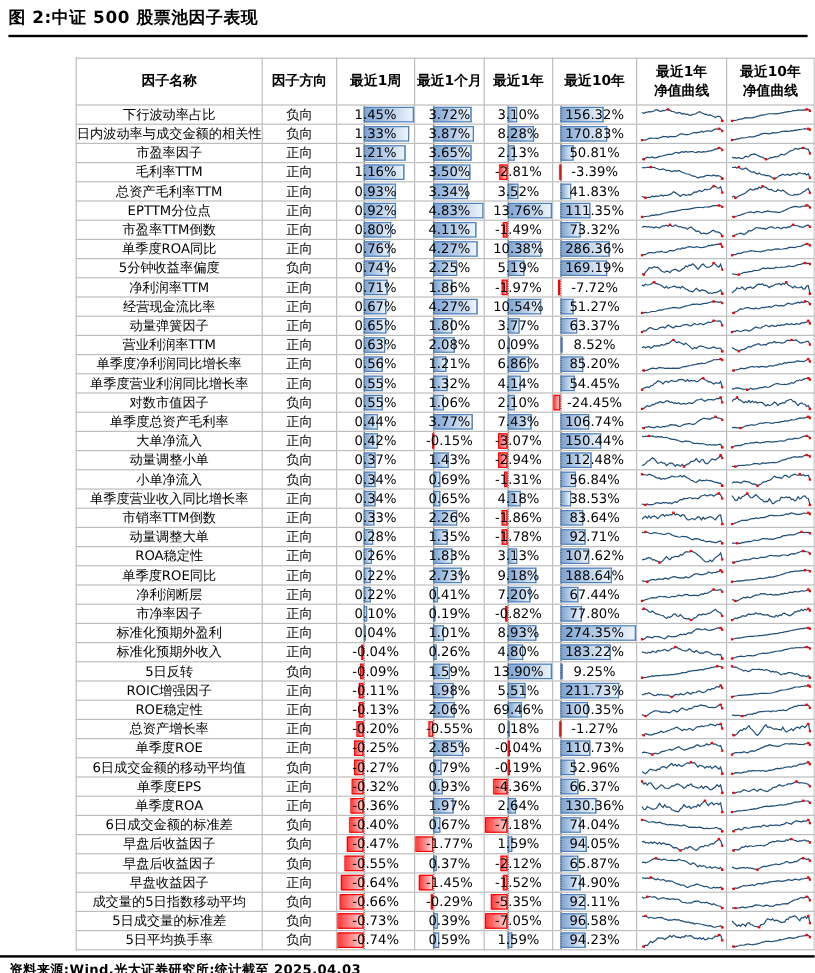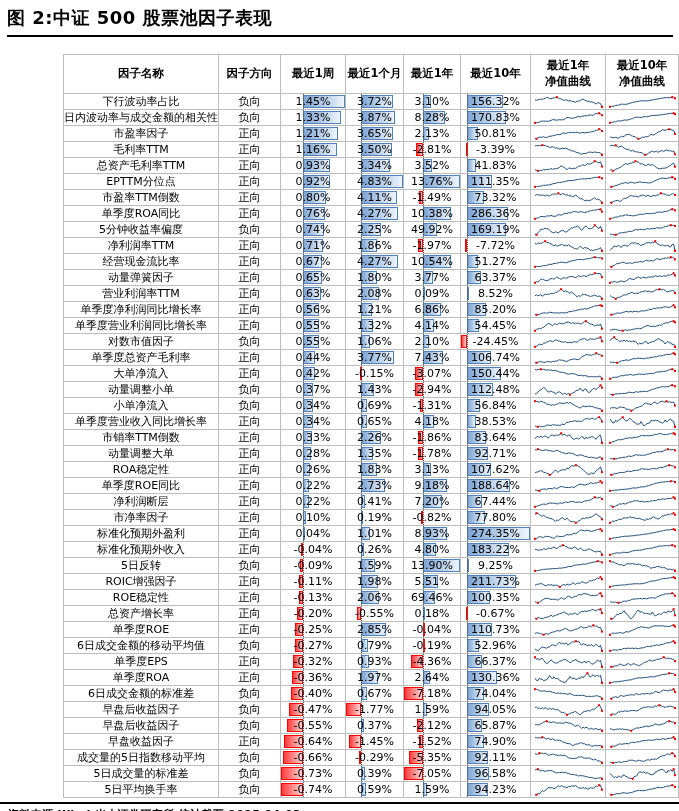--- a/index.html
+++ b/index.html
@@ -1,19 +1,19 @@
 <!DOCTYPE html>
 <html><head>
 <meta charset="utf-8">
 <style>
   html,body{margin:0;padding:0;background:#ffffff;}
   body{width:679px;height:811px;overflow:hidden;font-family:"DejaVu Sans",sans-serif;color:#000;}
   .page{width:679px;height:811px;position:relative;}
   .header{padding:6px 6px 0 7px;}
-  .fig-title{font-size:18px;font-weight:700;letter-spacing:0.5px;}
+  .fig-title{font-size:14px;font-weight:700;letter-spacing:0.5px;}
   .title-rule{border-top:2.5px solid #000;margin-top:5px;}
   table.factor-table{border-collapse:collapse;table-layout:fixed;margin:17px 0 0 63px;}
   .factor-table th,.factor-table td{border:1px solid #bdbdbd;overflow:hidden;padding:0;}
   .factor-table th{font-size:11.5px;font-weight:700;text-align:center;white-space:pre-line;height:38px;line-height:1.35;background:#fff;}
   .factor-table td{height:15px;font-size:11px;text-align:center;white-space:nowrap;vertical-align:middle;}
   td.name{font-size:11px;}
   .cellwrap{position:relative;height:15px;line-height:15px;}
   .axisline{position:absolute;top:0;bottom:0;width:0;border-left:1px dotted #595959;z-index:1;}
   .bar{position:absolute;top:1px;bottom:1px;box-sizing:border-box;z-index:0;min-width:1px;}
   .bar.pos{background:linear-gradient(to right,#7da4d3,#eef5fc);border:1px solid #4f81bd;}
@@ -318,21 +318,21 @@
         <tr>
           <td class="name">5分钟收益率偏度</td>
           <td class="dir">负向</td>
           <td class="num">
             <div class="cellwrap"><div class="axisline" style="left: 33.79%;"></div><div class="bar pos" style="left: 33.79%; width: 33.79%;"></div><span class="val">0.74%</span></div>
           </td>
           <td class="num">
             <div class="cellwrap"><div class="axisline" style="left: 26.8182%;"></div><div class="bar pos" style="left: 26.8182%; width: 34.0909%;"></div><span class="val">2.25%</span></div>
           </td>
           <td class="num">
-            <div class="cellwrap"><div class="axisline" style="left: 34.0607%;"></div><div class="bar pos" style="left: 34.0607%; width: 24.6205%;"></div><span class="val">49.92%</span></div>
+            <div class="cellwrap"><div class="axisline" style="left: 34.0607%;"></div><div class="bar pos" style="left: 34.0607%; width: 24.6205%;"></div><span class="val">5.19%</span></div>
           </td>
           <td class="num">
             <div class="cellwrap"><div class="axisline" style="left: 8.18273%;"></div><div class="bar pos" style="left: 8.18273%; width: 56.6232%;"></div><span class="val">169.19%</span></div>
           </td>
           <td class="spark">
             <svg width="69" height="12" viewBox="0 0 69 12">
               <polyline points="1.0,10.0 2.5,10.8 3.9,8.8 5.4,7.3 6.8,5.2 8.3,5.2 9.7,5.2 11.2,4.2 12.7,4.9 14.1,4.7 15.6,6.3 17.0,7.6 18.5,8.5 19.9,9.0 21.4,7.9 22.8,8.1 24.3,9.2 25.8,7.4 27.2,6.9 28.7,6.3 30.1,7.1 31.6,8.1 33.0,7.6 34.5,6.2 36.0,5.5 37.4,3.6 38.9,4.3 40.3,2.9 41.8,3.1 43.2,1.9 44.7,3.0 46.2,4.7 47.6,6.4 49.1,4.8 50.5,2.8 52.0,2.0 53.4,3.6 54.9,4.8 56.3,4.6 57.8,4.3 59.3,3.3 60.7,1.2 62.2,2.1 63.6,3.7 65.1,4.6 66.5,2.2 68.0,6.7" fill="none" stroke="#1f4e79" stroke-width="1"></polyline>
               <rect x="1.5" y="9.8" width="2" height="2" fill="#ff0000"></rect>
               <rect x="59.7" y="0.2" width="2" height="2" fill="#ff0000"></rect>
               <rect x="67.0" y="5.7" width="2" height="2" fill="#ff0000"></rect>
@@ -1089,21 +1089,21 @@
           <td class="num">
             <div class="cellwrap"><div class="axisline" style="left: 33.79%;"></div><div class="bar neg" style="left: 24.6575%; width: 9.13242%;"></div><span class="val">-0.20%</span></div>
           </td>
           <td class="num">
             <div class="cellwrap"><div class="axisline" style="left: 26.8182%;"></div><div class="bar neg" style="left: 18.4848%; width: 8.33333%;"></div><span class="val">-0.55%</span></div>
           </td>
           <td class="num">
             <div class="cellwrap"><div class="axisline" style="left: 34.0607%;"></div><div class="bar pos" style="left: 34.0607%; width: 0.85389%;"></div><span class="val">0.18%</span></div>
           </td>
           <td class="num">
-            <div class="cellwrap"><div class="axisline" style="left: 8.18273%;"></div><div class="bar neg" style="left: 7.67068%; width: 0.512048%;"></div><span class="val">-0.67%</span></div>
+            <div class="cellwrap"><div class="axisline" style="left: 8.18273%;"></div><div class="bar neg" style="left: 7.67068%; width: 0.512048%;"></div><span class="val">-1.27%</span></div>
           </td>
           <td class="spark">
             <svg width="69" height="12" viewBox="0 0 69 12">
               <polyline points="1.0,10.2 2.5,10.8 3.9,9.4 5.4,9.8 6.8,10.4 8.3,10.4 9.7,10.4 11.2,9.4 12.7,9.3 14.1,8.8 15.6,8.3 17.0,7.2 18.5,8.4 19.9,8.0 21.4,7.5 22.8,6.8 24.3,6.3 25.8,5.5 27.2,5.4 28.7,4.5 30.1,3.9 31.6,5.1 33.0,5.7 34.5,6.9 36.0,5.7 37.4,6.2 38.9,6.1 40.3,5.0 41.8,5.6 43.2,6.7 44.7,5.6 46.2,4.3 47.6,3.5 49.1,3.8 50.5,3.0 52.0,3.5 53.4,3.0 54.9,2.8 56.3,2.7 57.8,1.4 59.3,1.8 60.7,2.3 62.2,2.9 63.6,1.5 65.1,2.0 66.5,1.2 68.0,5.1" fill="none" stroke="#1f4e79" stroke-width="1"></polyline>
               <rect x="1.5" y="9.8" width="2" height="2" fill="#ff0000"></rect>
               <rect x="65.5" y="0.2" width="2" height="2" fill="#ff0000"></rect>
               <rect x="67.0" y="4.1" width="2" height="2" fill="#ff0000"></rect>
             </svg>
           </td>
           <td class="spark">

